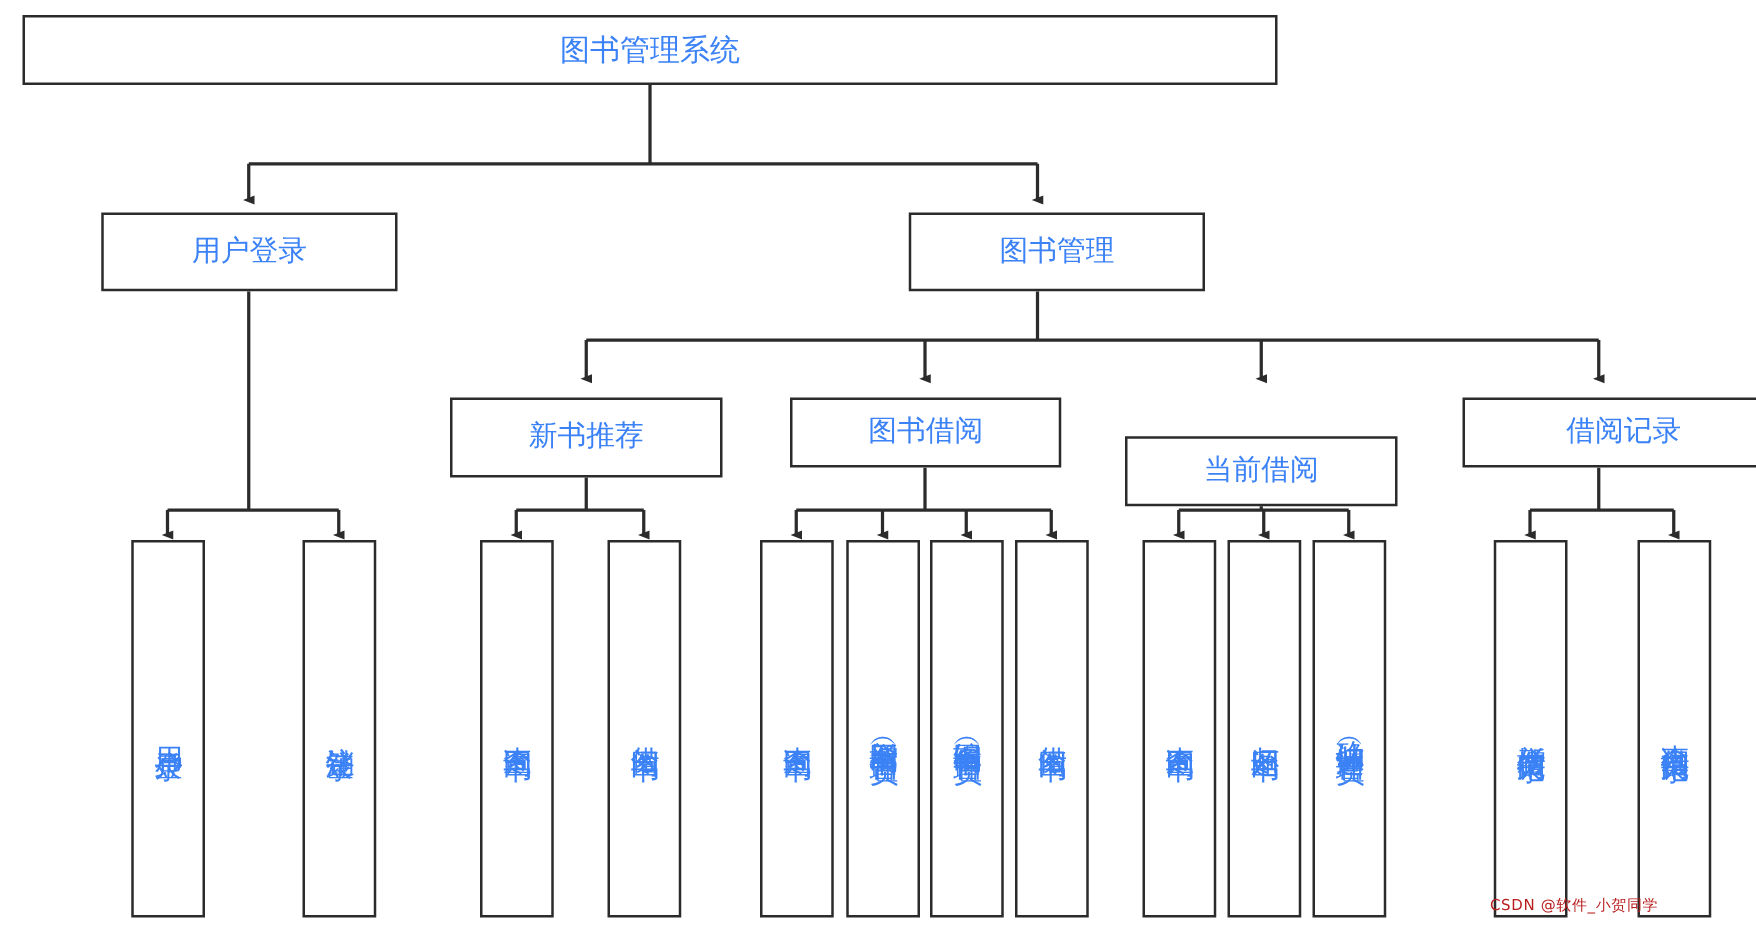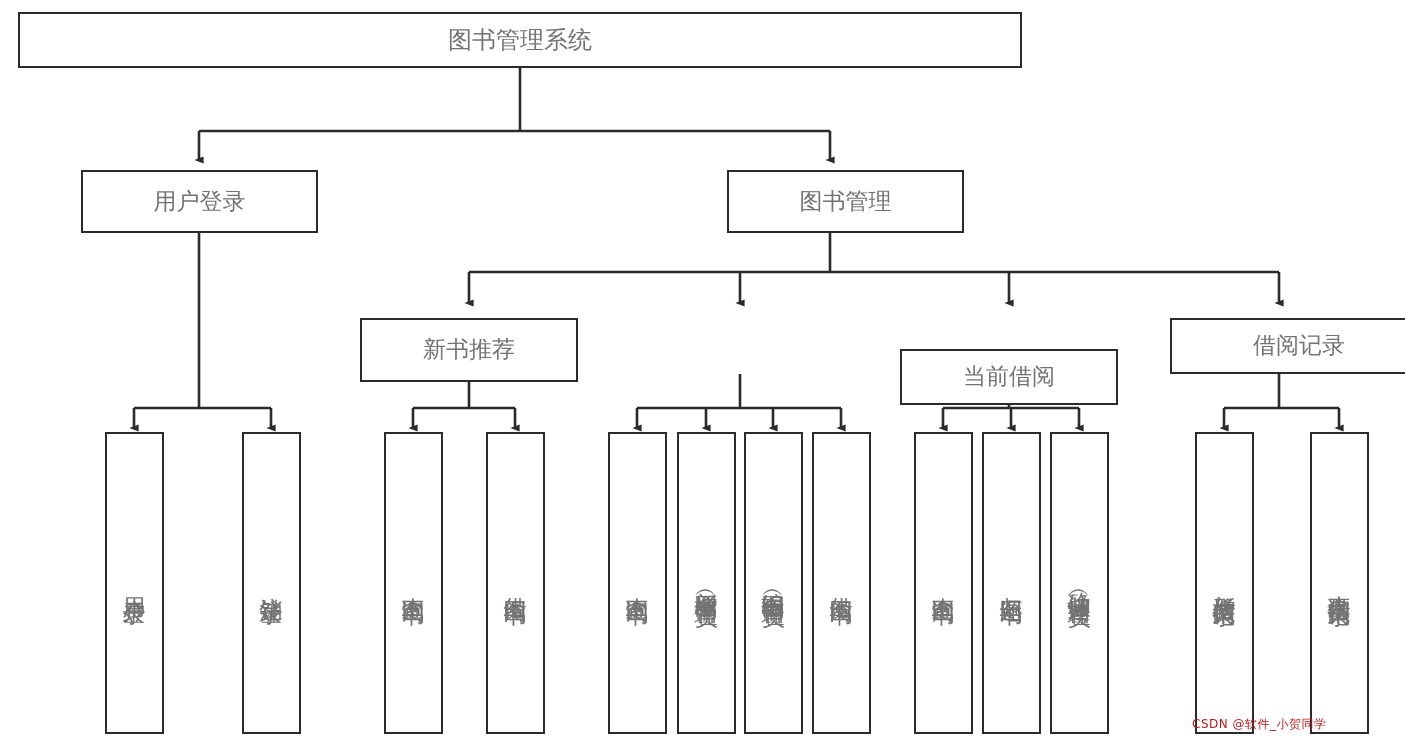--- a/index.html
+++ b/index.html
@@ -26,21 +26,21 @@
     pointer-events: none;
   }
   .node {
     position: absolute;
     box-sizing: border-box;
     background: #ffffff;
     border: 2px solid #2b2b2b;
     display: flex;
     align-items: center;
     justify-content: center;
-    color: #737373;
+    color: #3b82f6;
     line-height: 1.18;
     text-align: center;
   }
   .node .lbl {
     display: block;
     white-space: pre-line;
   }
   .horiz {
     font-size: 23px;
   }
@@ -128,20 +128,23 @@
   <div class="node horiz" style="left:81px; top:170px; width:237px; height:63px;">
     <span class="lbl">用户登录</span>
   </div>
   <div class="node horiz" style="left:711px; top:170px; width:237px; height:63px;margin-left:16px;">
     <span class="lbl">图书管理</span>
   </div>
 
   <div class="node horiz" style="left:360px; top:318px; width:218px; height:64px;">
     <span class="lbl">新书推荐</span>
   </div>
+  <div class="node horiz" style="left:632px; top:318px; width:217px; height:56px;">
+    <span class="lbl">图书借阅</span>
+  </div>
   <div class="node horiz" style="left:900px; top:318px; width:218px; height:56px;margin-top:31px;">
     <span class="lbl">当前借阅</span>
   </div>
   <div class="node horiz" style="left:1170px; top:318px; width:258px; height:56px;">
     <span class="lbl">借阅记录</span>
   </div>
 
   <div class="node vert" style="left:105px; top:432px; width:59px; height:302px;">
     <span class="lbl">用户登录</span>
   </div>

